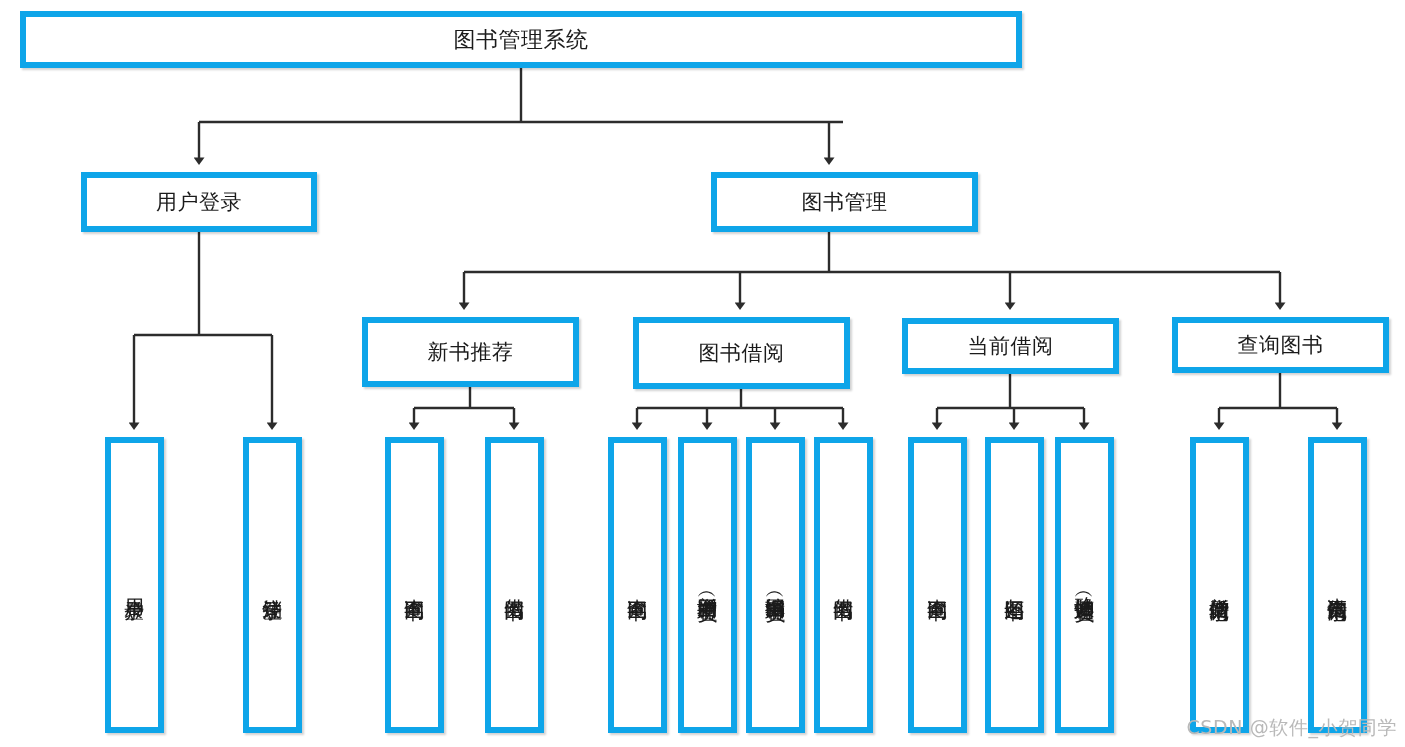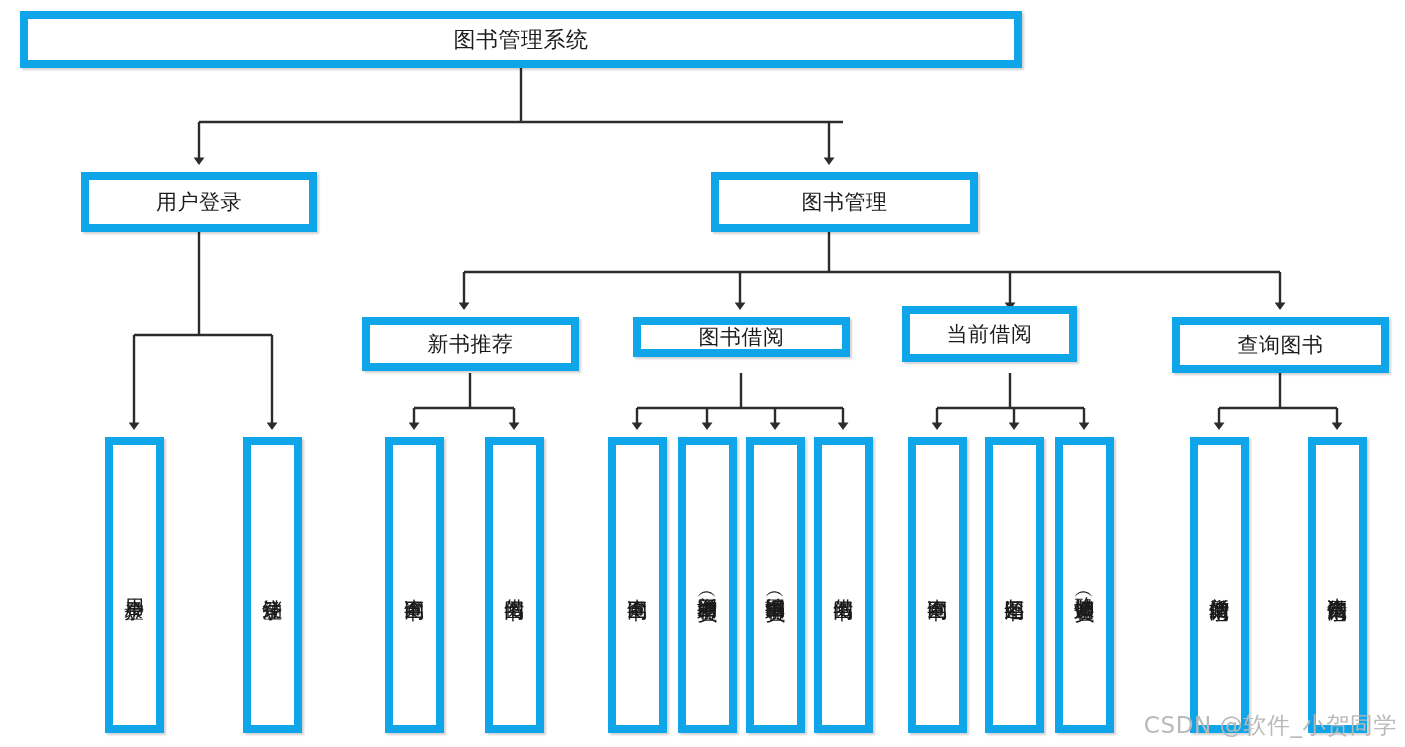--- a/index.html
+++ b/index.html
@@ -20,21 +20,21 @@
     left: 0;
     top: 0;
     width: 1405px;
     height: 747px;
     pointer-events: none;
   }
   .node {
     position: absolute;
     box-sizing: border-box;
     background: #ffffff;
-    border: 8px solid #0ea5e9;
+    border: 6px solid #0ea5e9;
     box-shadow: 2px 2px 2px rgba(0,0,0,0.18);
     display: flex;
     align-items: center;
     justify-content: center;
     color: #1b1b1b;
   }
   .node .label {
     display: block;
     text-align: center;
     line-height: 1.18;
@@ -57,21 +57,21 @@
     font-size: 20px;
     line-height: 1.12;
     letter-spacing: 1px;
     max-height: 100%;
     white-space: normal;
   }
   .watermark {
     position: absolute;
     right: 8px;
     bottom: 6px;
-    font-size: 23px;
+    font-size: 19px;
     color: #b9b9b9;
     letter-spacing: 0.6px;
     white-space: nowrap;
   }
 </style>
 </head>
 <body>
 
 <div id="stage">
 
@@ -130,27 +130,27 @@
     <span class="label">图书管理系统</span>
   </div>
 
   <div class="node h" style="left:81px; top:172px; width:236px; height:60px;">
     <span class="label">用户登录</span>
   </div>
   <div class="node h" style="left:711px; top:172px; width:267px; height:60px;">
     <span class="label">图书管理</span>
   </div>
 
-  <div class="node h" style="left:362px; top:317px; width:217px; height:54px;">
+  <div class="node h" style="left:362px; top:317px; width:217px; height:70px;">
     <span class="label">新书推荐</span>
   </div>
-  <div class="node h" style="left:633px; top:317px; width:217px; height:40px;">
+  <div class="node h" style="left:633px; top:317px; width:217px; height:72px;">
     <span class="label">图书借阅</span>
   </div>
-  <div class="node h" style="left:902px; top:306px; width:175px; height:56px;">
+  <div class="node h" style="left:902px; top:318px; width:217px; height:56px;">
     <span class="label">当前借阅</span>
   </div>
   <div class="node h" style="left:1172px; top:317px; width:217px; height:56px;">
     <span class="label">查询图书</span>
   </div>
 
   <div class="node v" style="left:105px; top:437px; width:59px; height:296px;">
     <span class="label">用户登录</span>
   </div>
   <div class="node v" style="left:243px; top:437px; width:59px; height:296px;">

